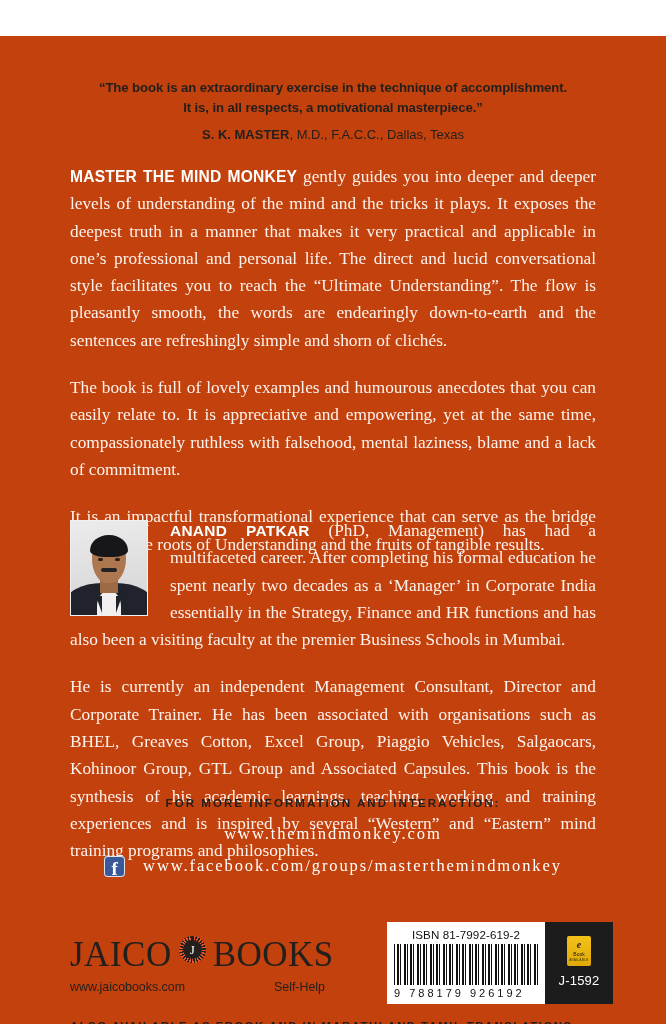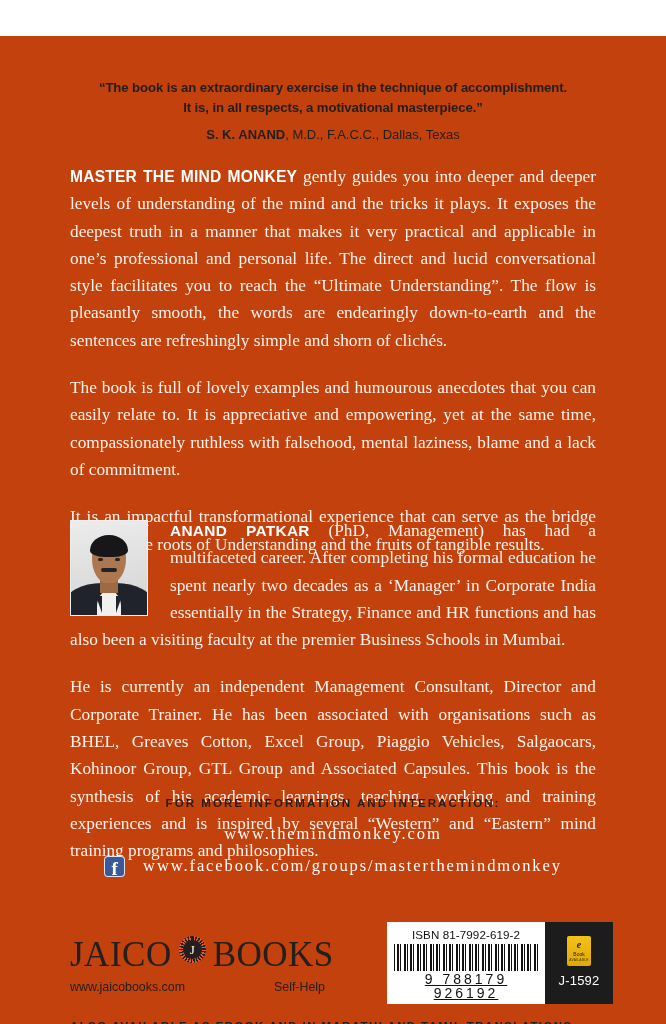--- a/index.html
+++ b/index.html
@@ -313,26 +313,24 @@
     margin: 3px 0 1px 0;
     background:
       repeating-linear-gradient(to right,
         #111 0px, #111 1px, #fff 1px, #fff 3px,
         #111 3px, #111 5px, #fff 5px, #fff 6px,
         #111 6px, #111 7px, #fff 7px, #fff 10px,
         #111 10px, #111 12px, #fff 12px, #fff 13px);
   }
   .bc-digits {
     font-family: "Liberation Sans", sans-serif;
-    font-size: 14px;
+    font-size: 11px;
     color: #111111;
     letter-spacing: 3.0px;
-    text-align: center;
     line-height: 14px;
-    text-decoration: underline;
   }
   .bc-black {
     flex: 1;
     background: #1c1c1c;
     display: flex;
     flex-direction: column;
     align-items: center;
     justify-content: center;
     gap: 7px;
     padding-bottom: 2px;
@@ -392,21 +390,21 @@
   }
 </style>
 </head>
 <body>
 
 <div class="cover">
 
   <div class="quote-block">
     <div class="quote-line">“The book is an extraordinary exercise in the technique of accomplishment.</div>
     <div class="quote-line">It is, in all respects, a motivational masterpiece.”</div>
-    <div class="quote-attrib"><span class="nm">S. K. ANAND</span><span>, M.D., F.A.C.C., Dallas, Texas</span></div>
+    <div class="quote-attrib"><span class="nm">S. K. MASTER</span><span>, M.D., F.A.C.C., Dallas, Texas</span></div>
   </div>
 
   <div class="body-copy">
     <p><span class="lead-caps">MASTER THE MIND MONKEY</span><span> gently guides you into deeper and deeper levels of understanding of the mind and the tricks it plays. It exposes the deepest truth in a manner that makes it very practical and applicable in one’s professional and personal life. The direct and lucid conversational style facilitates you to reach the “Ultimate Understanding”. The flow is pleasantly smooth, the words are endearingly down-to-earth and the sentences are refreshingly simple and shorn of clichés.</span></p>
     <p>The book is full of lovely examples and humourous anecdotes that you can easily relate to. It is appreciative and empowering, yet at the same time, compassionately ruthless with falsehood, mental laziness, blame and a lack of commitment.</p>
     <p>It is an impactful transformational experience that can serve as the bridge between the roots of Understanding and the fruits of tangible results.</p>
   </div>
 
   <div class="author-sec">
     <div class="author-photo">

